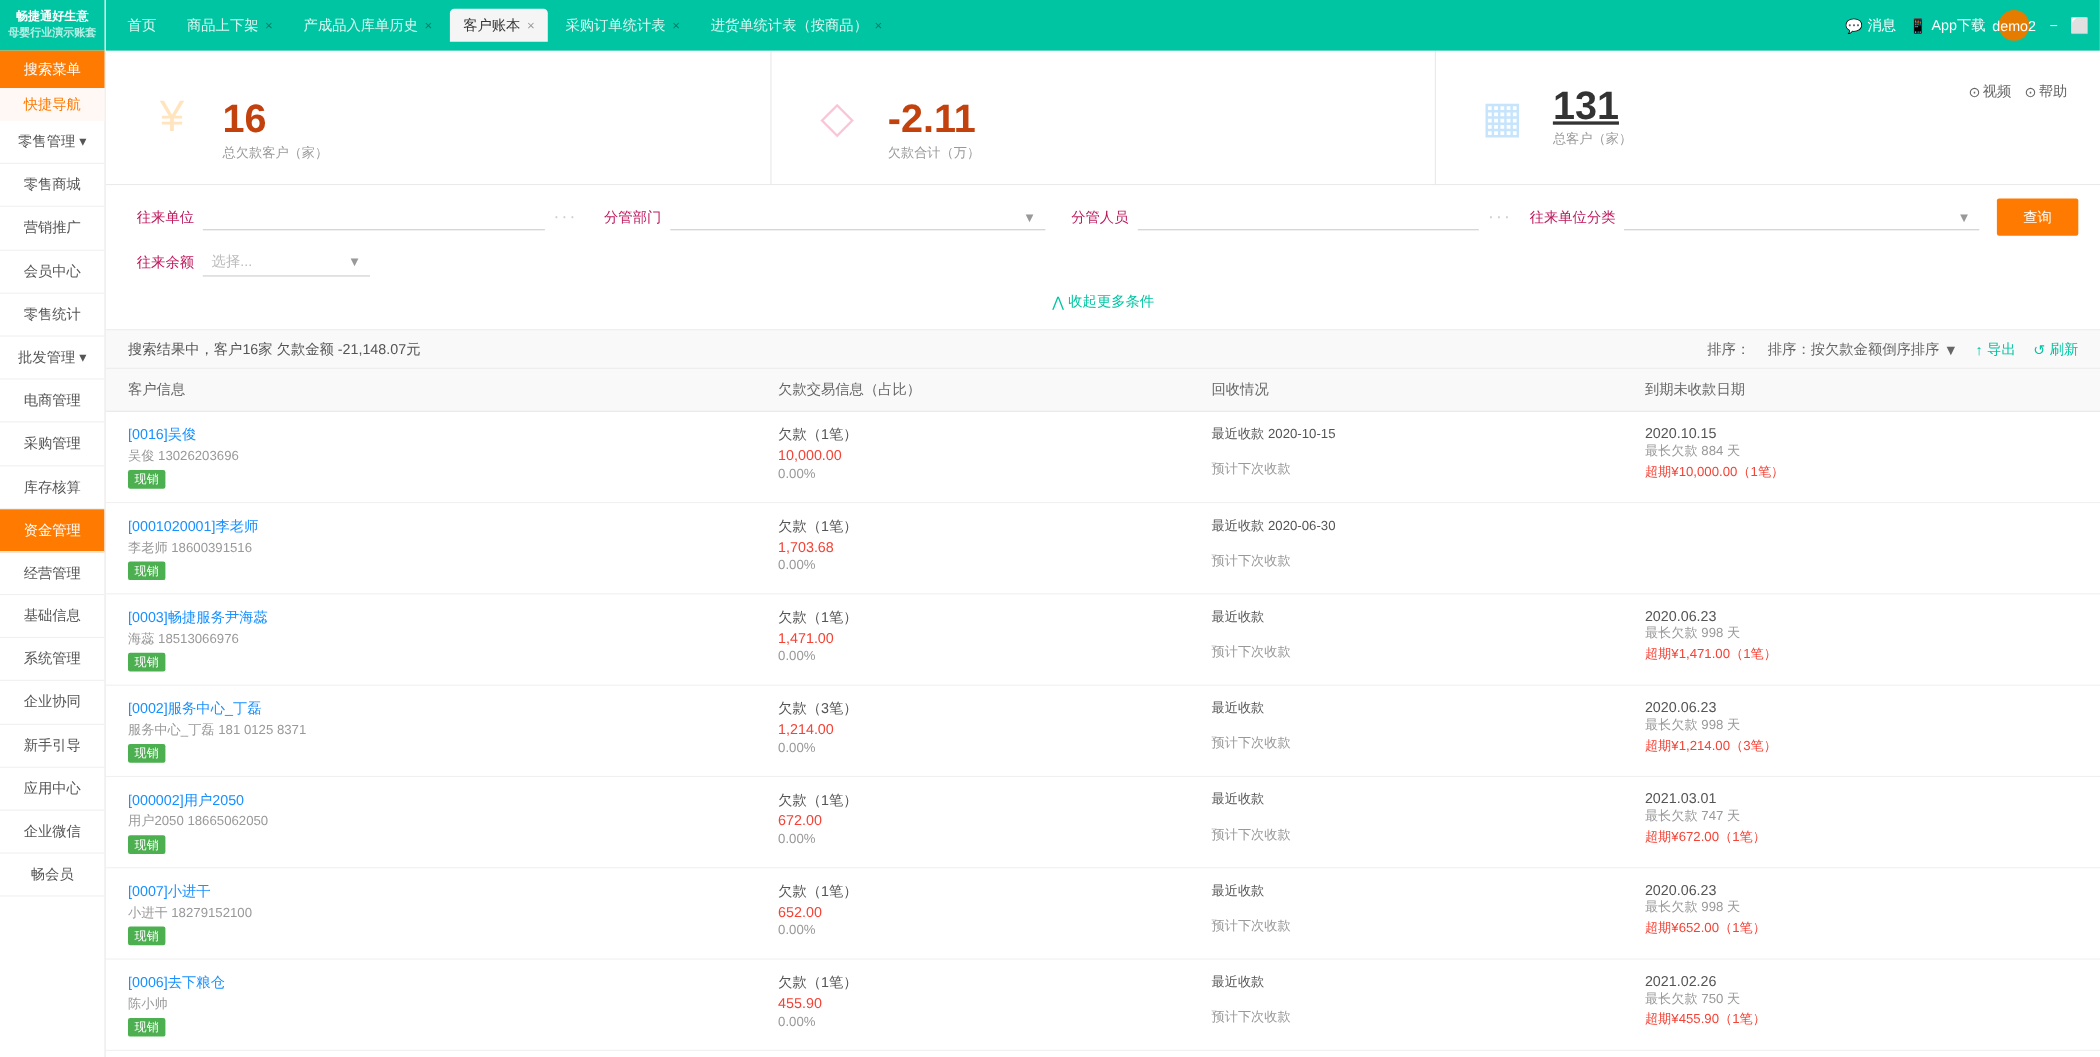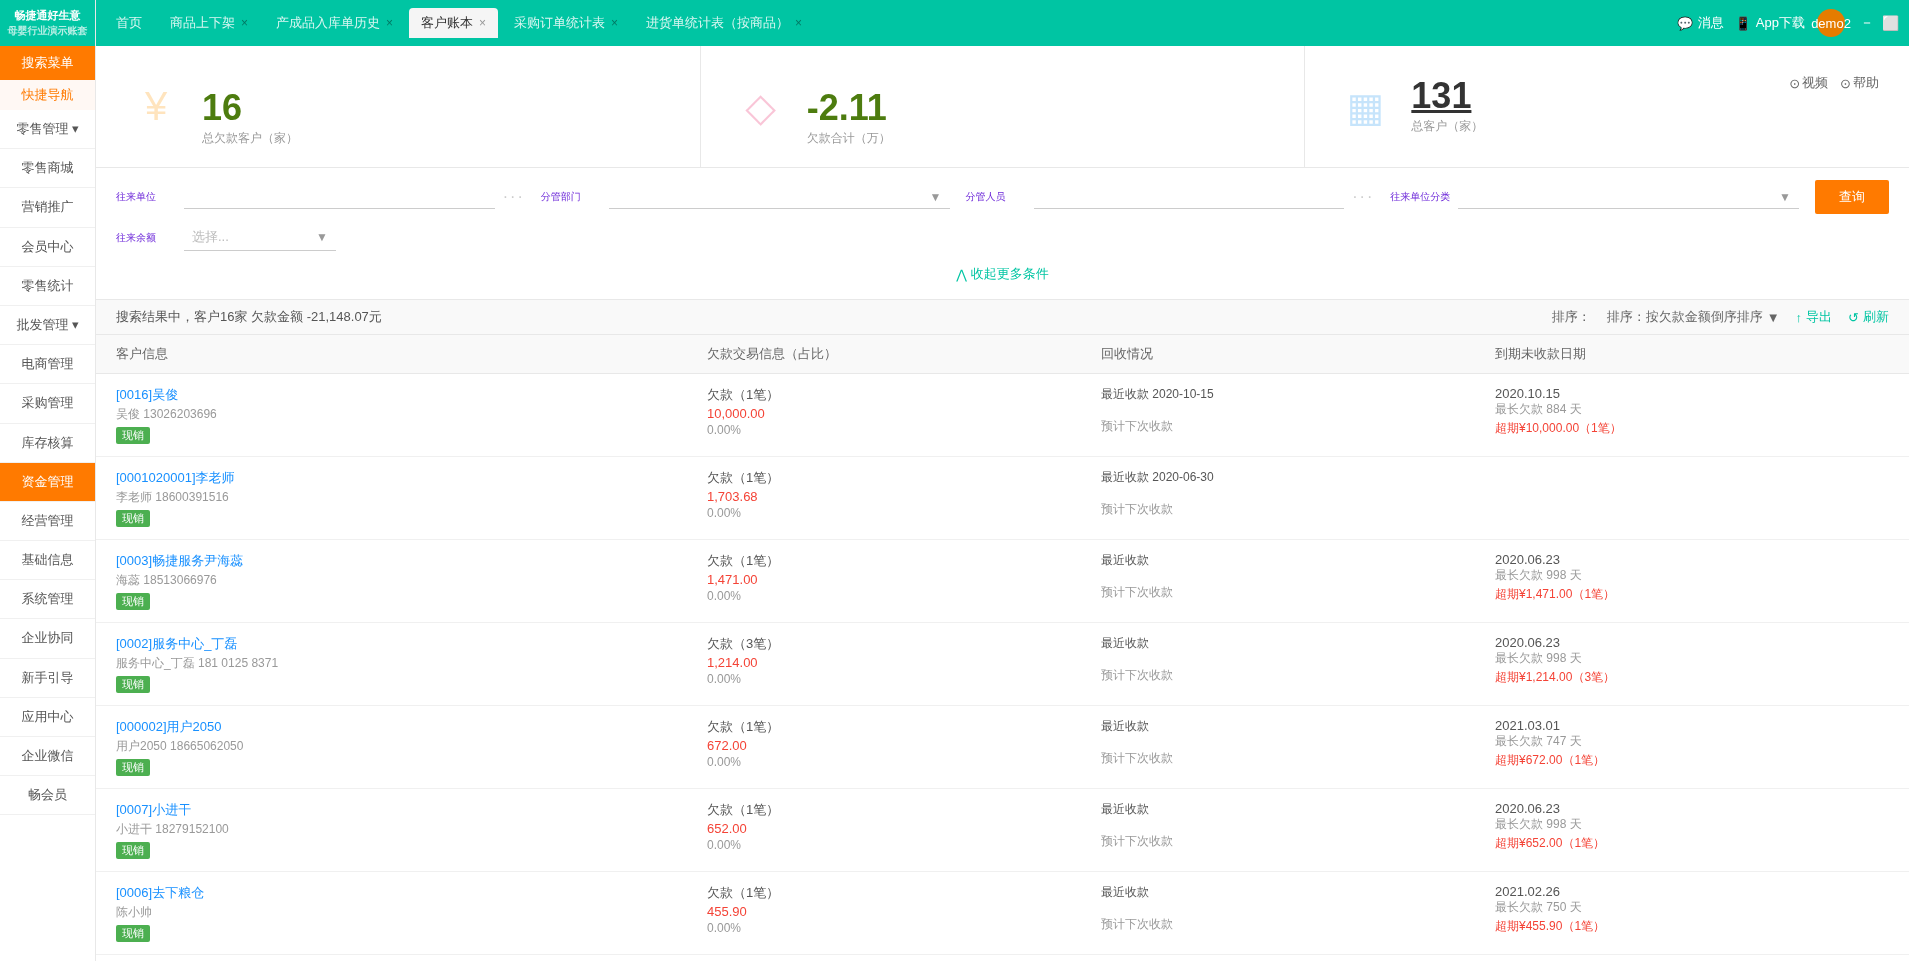--- a/index.html
+++ b/index.html
@@ -34,31 +34,31 @@
     
     .stats-row { display: flex; background: #fff; border-bottom: 1px solid #e8e8e8; }
     .stat-card { flex: 1; display: flex; align-items: center; padding: 20px 30px; border-right: 1px solid #e8e8e8; gap: 16px; }
     .stat-card:last-child { border-right: none; }
     .stat-icon { width: 60px; height: 60px; display: flex; align-items: center; justify-content: center; font-size: 40px; opacity: 0.25; }
     .stat-icon.orange { color: #ff9800; }
     .stat-icon.pink { color: #e91e63; }
     .stat-icon.blue { color: #2196f3; }
     .stat-info { display: flex; flex-direction: column; }
     .stat-num { font-size: 36px; font-weight: bold; line-height: 1; }
-    .stat-num.red { color: #4d7c0f; margin-top: 24px; }
+    .stat-num.red { color: #c2410c; margin-top: 24px; }
     .stat-num.black { color: #333; text-decoration: underline; }
     .stat-label { font-size: 12px; color: #999; margin-top: 4px; }
     .stat-help { margin-left: auto; display: flex; gap: 12px; font-size: 12px; color: #666; align-self: flex-start; padding-top: 8px; }
     .stat-help span { cursor: pointer; display: flex; align-items: center; gap: 2px; }
 
     
     .filter-area { background: #fff; padding: 12px 20px; border-bottom: 1px solid #e8e8e8; }
     .filter-row { display: flex; align-items: center; gap: 16px; margin-bottom: 10px; }
     .filter-item { display: flex; align-items: center; gap: 8px; flex: 1; }
-    .filter-label { color: #6d28d9; white-space: nowrap; font-size: 10px; min-width: 60px; }
+    .filter-label { color: #be185d; white-space: nowrap; font-size: 13px; min-width: 60px; text-align: right; }
     .filter-input { flex: 1; border: none; border-bottom: 1px solid #ccc; padding: 4px 8px; font-size: 13px; outline: none; background: transparent; color: #333; }
     .filter-input::placeholder { color: #bbb; }
     .filter-select { flex: 1; border: none; border-bottom: 1px solid #ccc; padding: 4px 8px; font-size: 13px; background: transparent; display: flex; align-items: center; justify-content: space-between; cursor: pointer; }
     .filter-dots { color: #ccc; font-size: 16px; letter-spacing: 2px; }
     .filter-chevron { color: #999; font-size: 12px; }
     .collapse-btn { display: flex; align-items: center; justify-content: center; gap: 4px; color: #00c5a3; font-size: 12px; cursor: pointer; padding: 4px 0; }
     .query-btn { background: #ff7a00; color: #fff; border: none; padding: 8px 24px; font-size: 13px; cursor: pointer; border-radius: 2px; }
 
     
     .results-bar { background: #f9f9f9; padding: 8px 20px; display: flex; align-items: center; justify-content: space-between; border-bottom: 1px solid #e8e8e8; }

